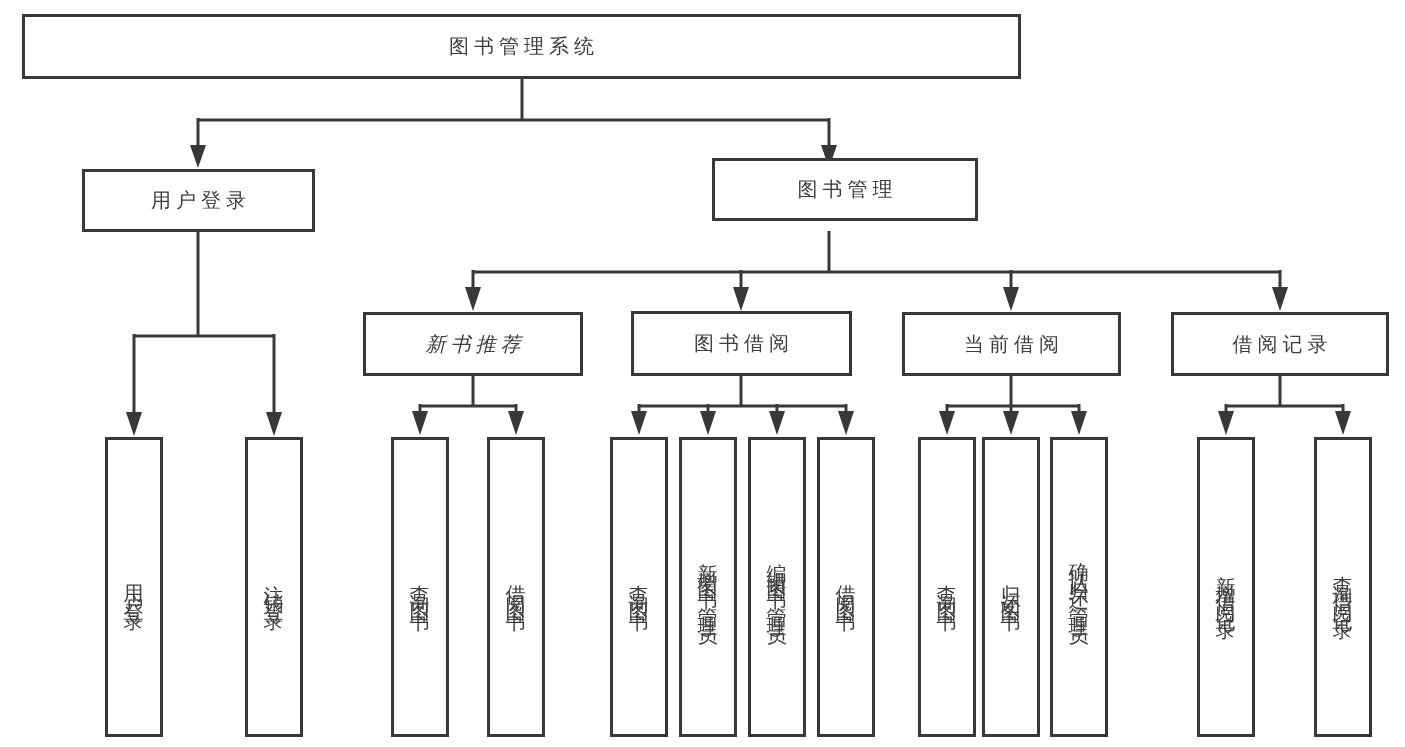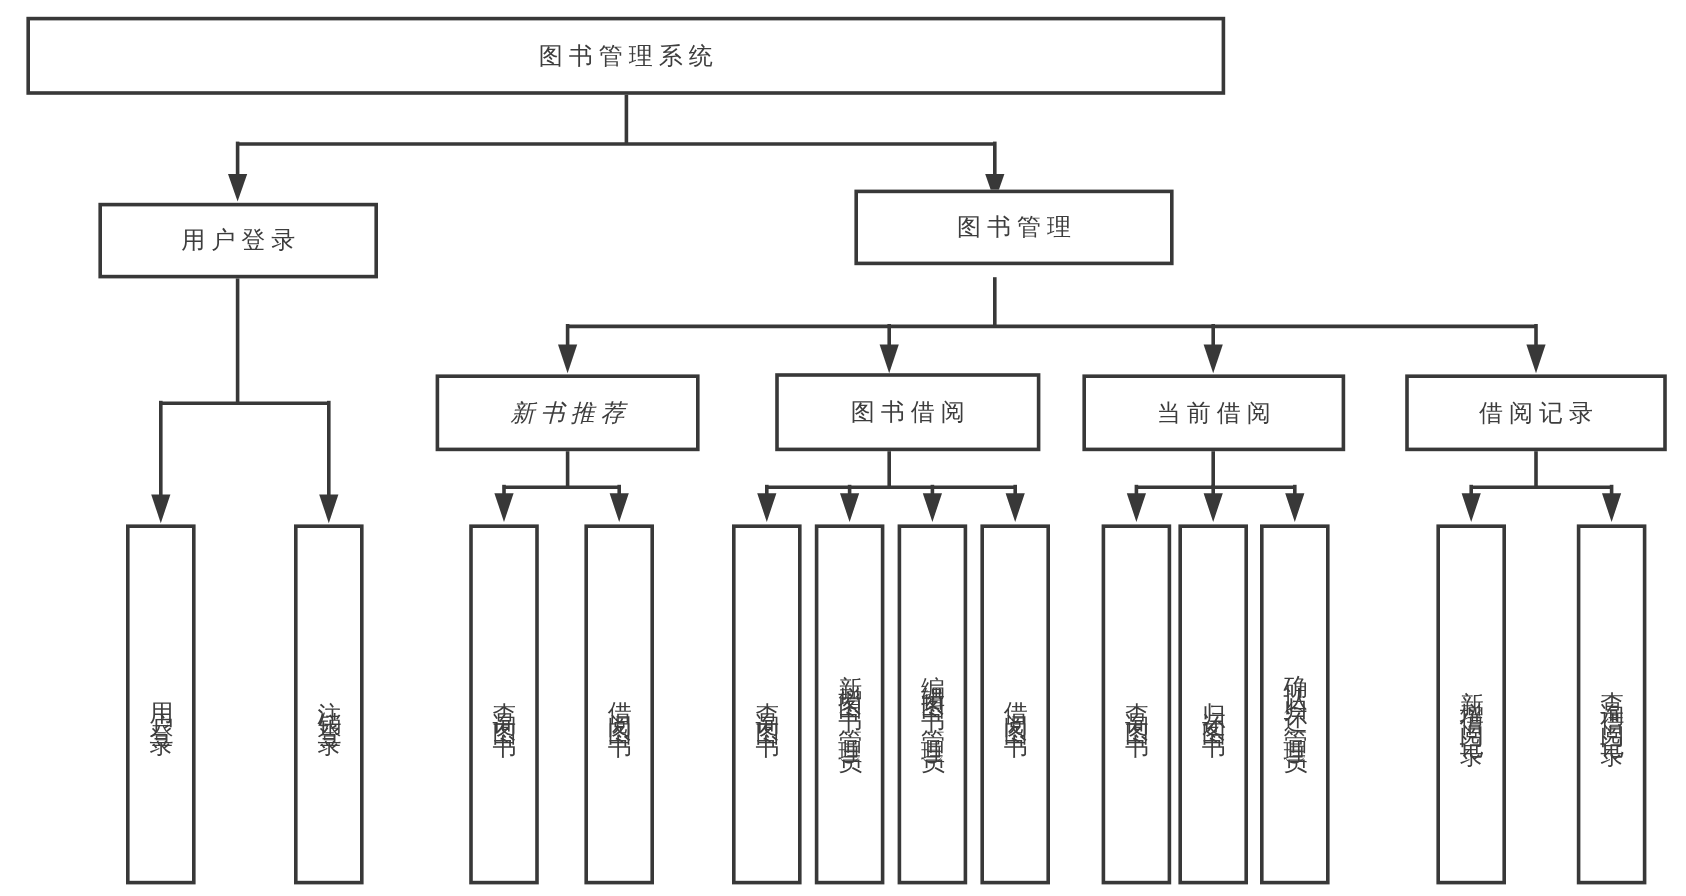--- a/index.html
+++ b/index.html
@@ -155,21 +155,21 @@
   <div class="hbox" style="left:82px; top:169px; width:233px; height:63px;">
     <span>用户登录</span>
   </div>
   <div class="hbox" style="left:712px; top:158px; width:266px; height:63px;">
     <span>图书管理</span>
   </div>
 
   <div class="hbox" style="left:363px; top:312px; width:220px; height:64px;font-style:italic;">
     <span>新书推荐</span>
   </div>
-  <div class="hbox" style="left:646px; top:311px; width:221px; height:65px;">
+  <div class="hbox" style="left:631px; top:311px; width:221px; height:65px;">
     <span>图书借阅</span>
   </div>
   <div class="hbox" style="left:902px; top:312px; width:219px; height:64px;">
     <span>当前借阅</span>
   </div>
   <div class="hbox" style="left:1171px; top:312px; width:218px; height:64px;">
     <span>借阅记录</span>
   </div>
 
   <div class="leaf" style="left:105px;">

